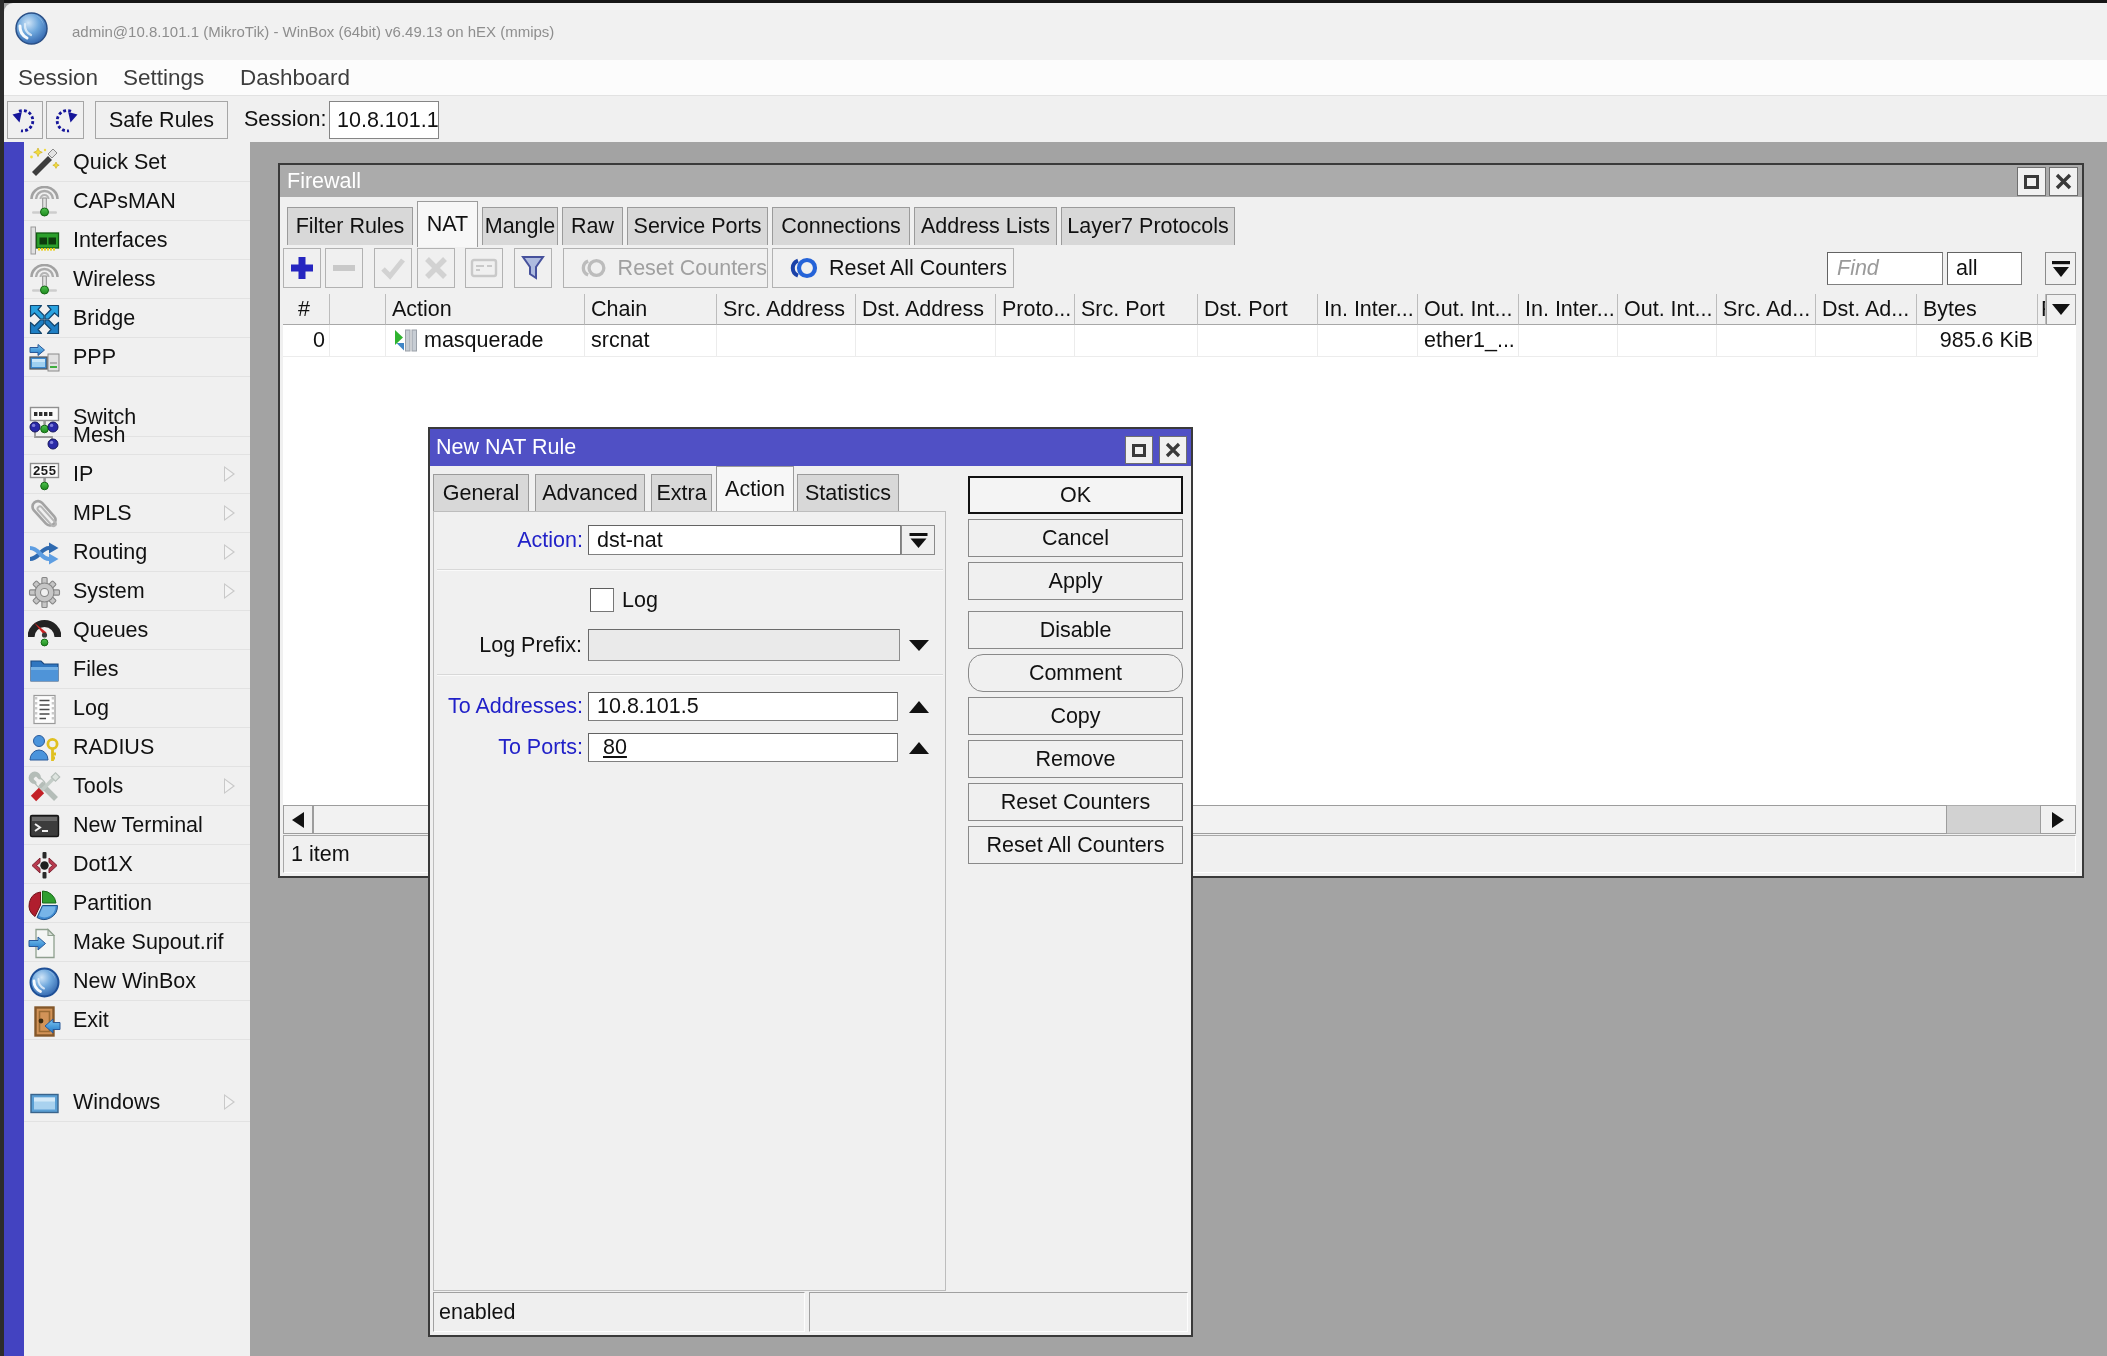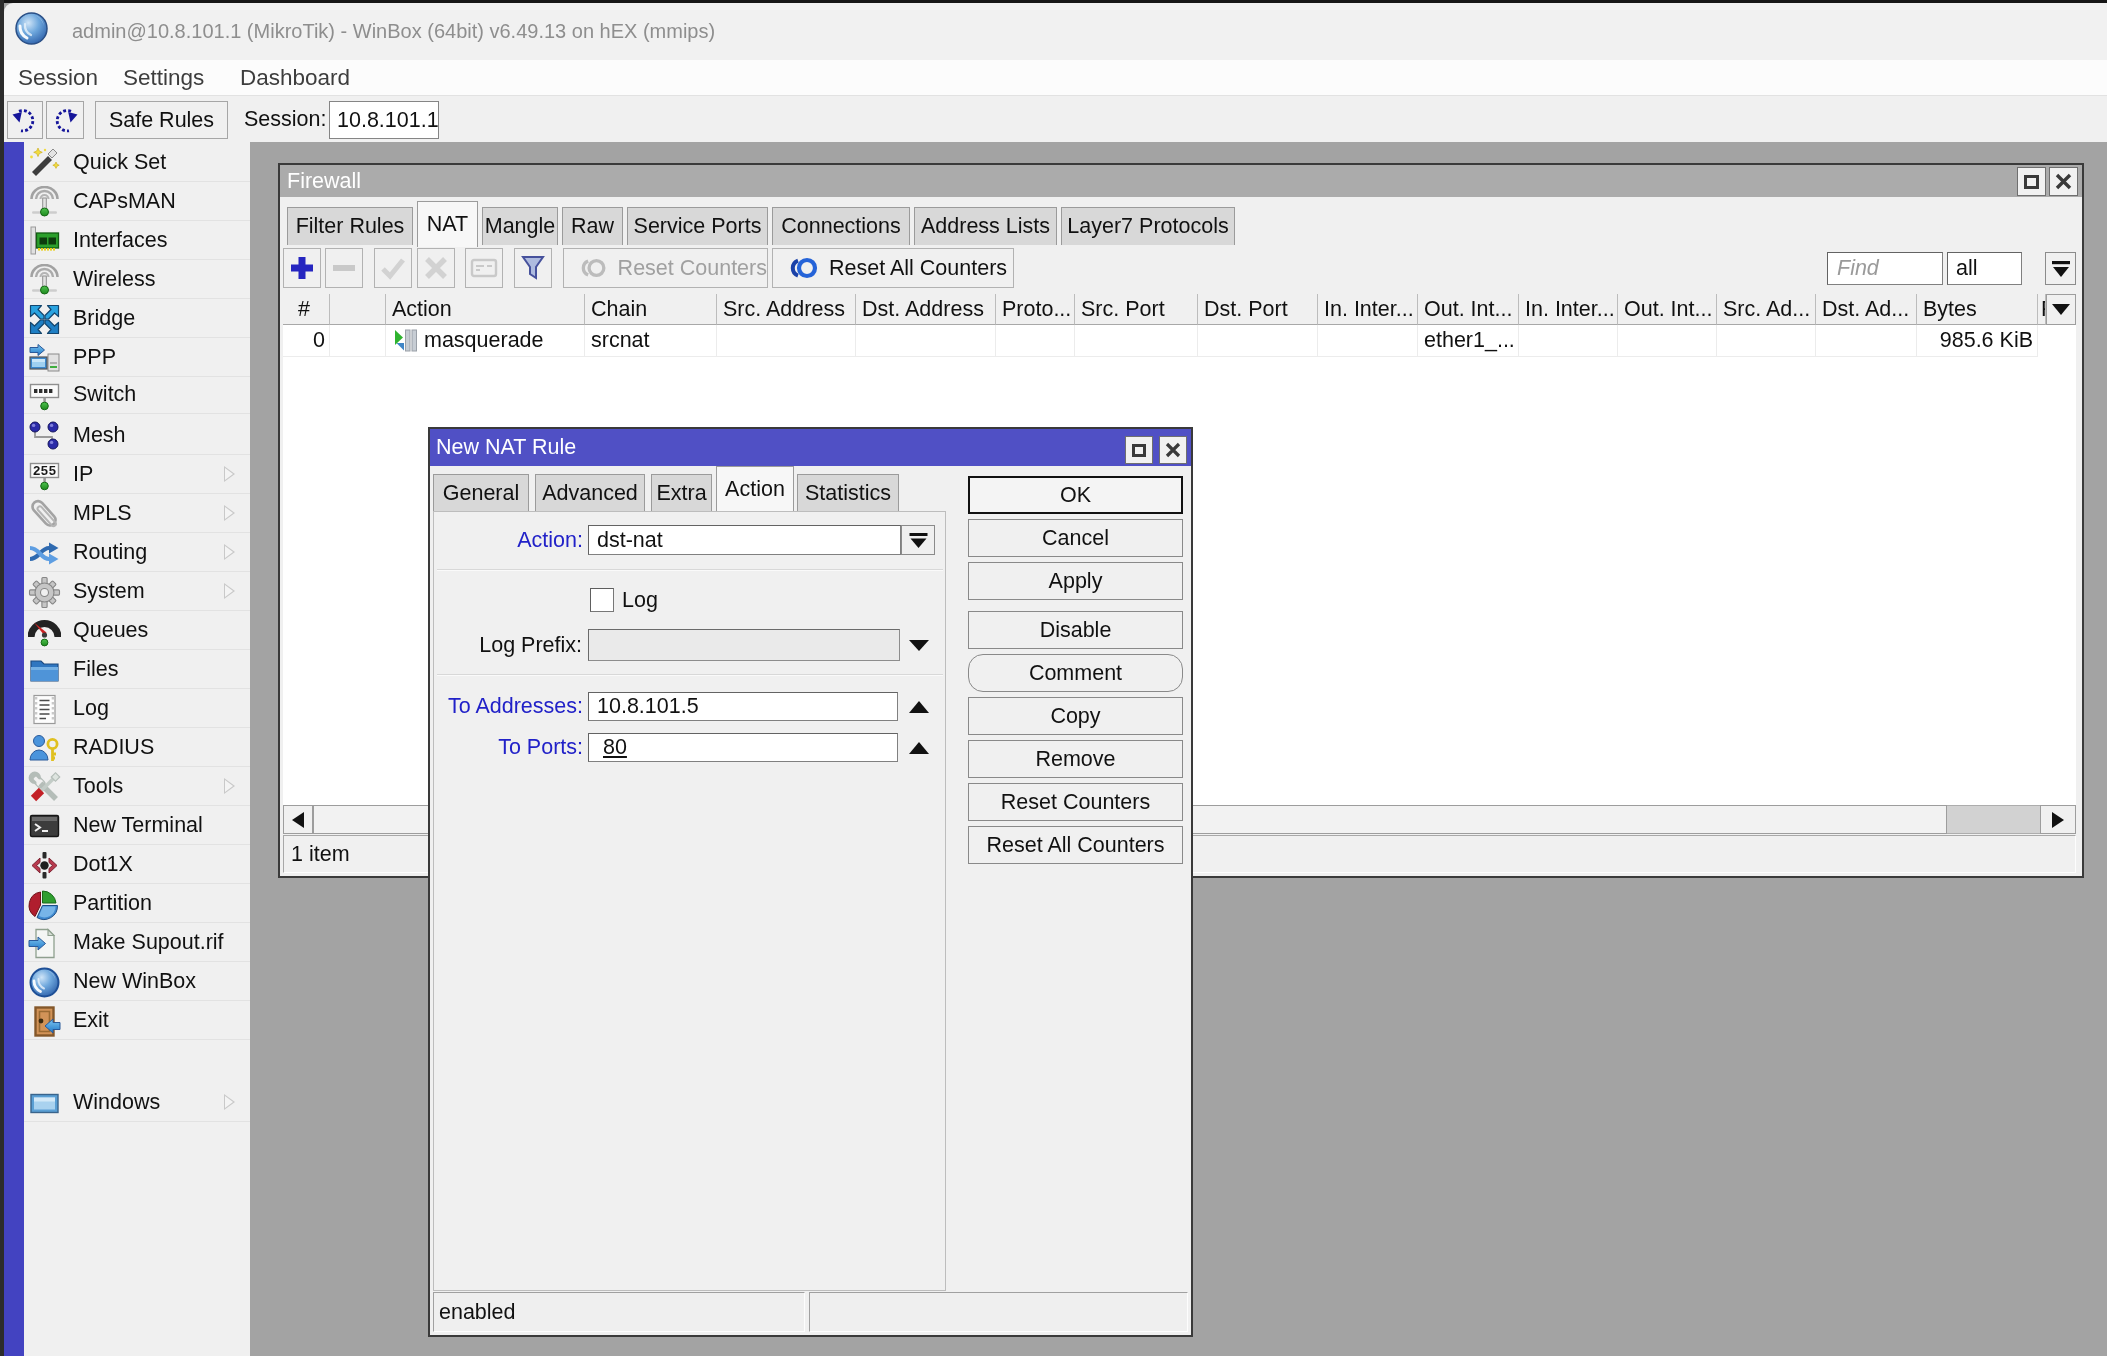--- a/index.html
+++ b/index.html
@@ -6,21 +6,21 @@
 html,body { width:2107px; height:1356px; overflow:hidden; }
 body { font-family:"Liberation Sans", sans-serif; font-size:21.5px; color:#111; background:#a3a3a3; position:relative; }
 .abs { position:absolute; }
 .vc { display:flex; align-items:center; }
 .cc { display:flex; align-items:center; justify-content:center; }
 
 
 #topstrip { left:0; top:0; width:2107px; height:3px; background:#161616; z-index:50;}
 #leftstrip { left:0; top:0; width:4px; height:1356px; background:#2c2c2c; z-index:50;}
 #titlebar { left:4px; top:3px; width:2103px; height:57px; background:#f1f1f1; border-top-left-radius:9px; z-index:5;}
-#titletext { left:72px; top:3px; height:57px; color:#8e8e8e; font-size:20px; z-index:6; }
+#titletext { left:72px; top:3px; height:57px; color:#8e8e8e; font-size:15px; z-index:6; }
 #menubar { left:4px; top:60px; width:2103px; height:36px; background:#fcfcfc; border-bottom:1px solid #e2e2e2; z-index:5;}
 .menuitem { top:60px; height:35px; color:#3d3d3d; z-index:6; font-size:22.5px; }
 #toolbar { left:4px; top:96px; width:2103px; height:46px; background:#f0f0f0; z-index:5;}
 .tbtn { border:1px solid #a6a6a6; background:#f0f0f0; z-index:6; }
 #sesslabel { top:96px; height:46px; z-index:6;}
 #sessbox { left:329px; top:101px; width:110px; height:38px; background:#fff; border:1px solid #858585; z-index:6; padding-left:7px;}
 
 
 #sidebar { left:4px; top:142px; width:246px; height:1214px; background:#f0f0f0; z-index:5; }
 #bluestrip { left:4px; top:142px; width:20px; height:1214px; background:#4343c1; z-index:7; }
@@ -170,21 +170,21 @@
   <path d="M2,5.5 L10,5.5 L10,2.5 L16.5,8 L10,13.5 L10,10.5 L2,10.5 Z" fill="url(#blarrow)" stroke="#2a5a9a" stroke-width="1"></path>
   <rect x="20" y="12" width="11" height="17" fill="#e2e2e2" stroke="#8a8a8a" stroke-width="1"></rect>
   <rect x="22" y="24" width="7" height="2" fill="#3fae3f"></rect>
       <rect x="22" y="20" width="7" height="2" fill="#b0b0b0"></rect>
   <rect x="2" y="15" width="17" height="12" fill="#3c88cc" stroke="#555" stroke-width="1.2"></rect>
   <rect x="4" y="17" width="13" height="8" fill="#9fd0f0"></rect>
   <rect x="4" y="17" width="13" height="3" fill="#c9e6f8"></rect>
 </svg>
     <span class="lbl">PPP</span>
   </div>
-<div class="abs srow" style="top:375px;">
+<div class="abs srow" style="top:398px;">
     <svg width="33" height="33" viewBox="0 0 33 33">
   <rect x="2.5" y="5.5" width="28" height="13" fill="#fafafa" stroke="#8f8f8f" stroke-width="1.4"></rect>
   <g fill="#2e2e2e">
         <rect x="6" y="10" width="3.4" height="4"></rect>
         <rect x="11" y="10" width="3.4" height="4"></rect>
         <rect x="16" y="10" width="3.4" height="4"></rect>
         <rect x="21" y="10" width="3.4" height="4"></rect>
       </g>
   <rect x="15.3" y="18.5" width="2.6" height="6" fill="#9a9a9a"></rect>
   <circle cx="16.5" cy="27" r="3.8" fill="url(#gr1)" stroke="#156815" stroke-width="1"></circle>

